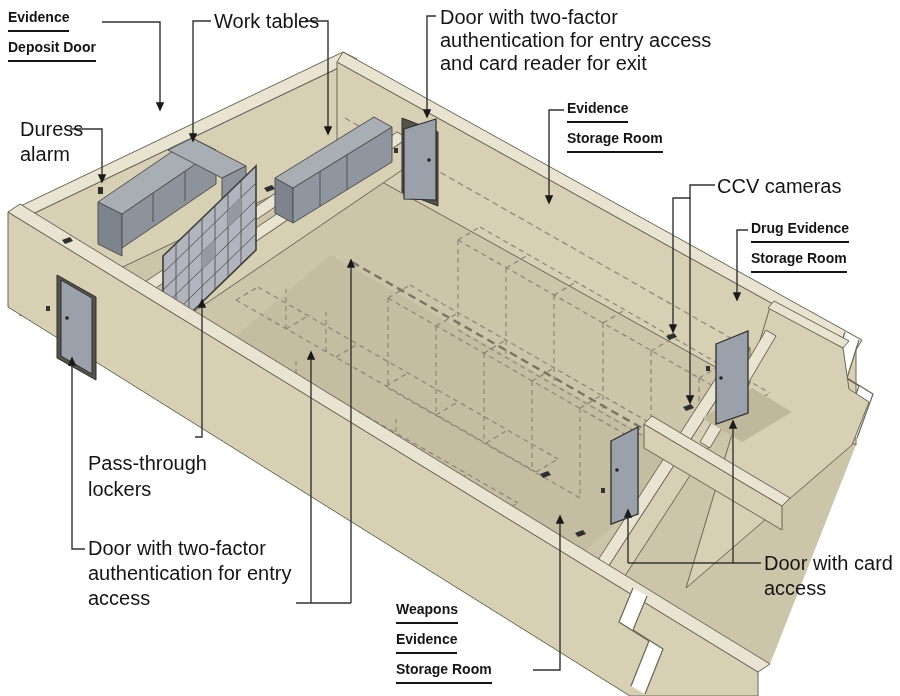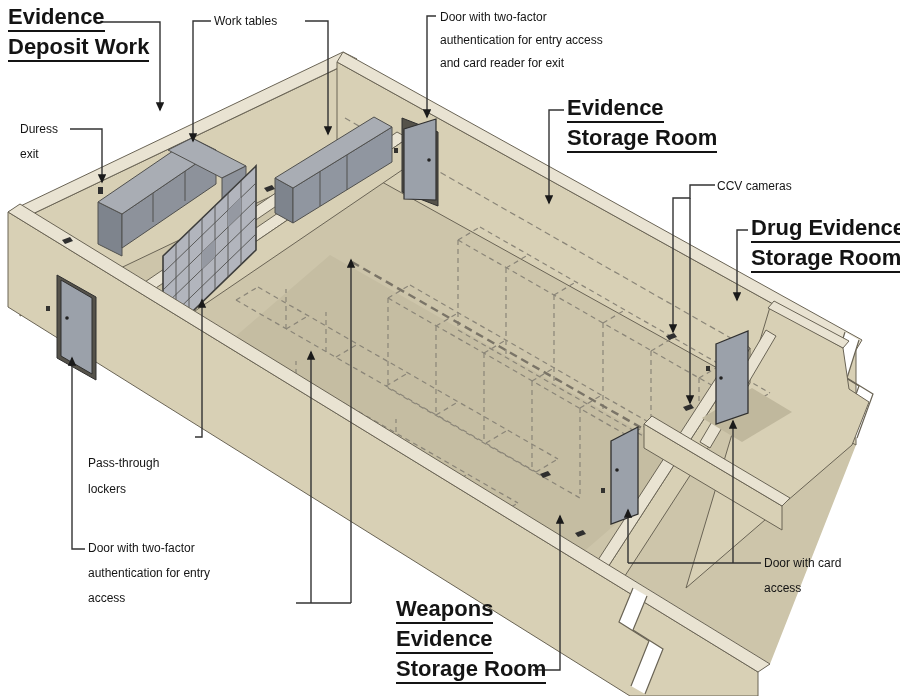--- a/index.html
+++ b/index.html
@@ -1,21 +1,21 @@
 <!DOCTYPE html>
 <html><head>
 <meta charset="utf-8">
 <style>
   html,body{margin:0;padding:0;background:#ffffff;}
   #stage{position:relative;width:900px;height:696px;background:#ffffff;overflow:hidden;
          font-family:"Liberation Sans", sans-serif;}
   #drawing{position:absolute;left:0;top:0;}
-  .lbl{position:absolute;color:#141414;font-size:12px;line-height:23px;white-space:nowrap;}
+  .lbl{position:absolute;color:#141414;font-size:20px;line-height:23px;white-space:nowrap;}
   .lbl span{display:block;}
-  .lbl.bold{font-weight:bold;font-size:22px;line-height:22px;}
+  .lbl.bold{font-weight:bold;font-size:14px;line-height:22px;}
   .lbl.bold span{border-bottom:2px solid #141414;padding-bottom:2px;margin-bottom:4px;width:max-content;}
 </style>
 </head>
 <body>
 
 <div id="stage">
 
 <svg id="drawing" width="900" height="696" viewBox="0 0 900 696">
   <defs>
     <marker id="arr" markerWidth="8" markerHeight="8" refX="5.5" refY="3" orient="auto">
@@ -181,21 +181,21 @@
     <path d="M351,603 L351,260" marker-end="url(#arr)"></path>
     <path d="M533,670 L560,670 L560,516" marker-end="url(#arr)"></path>
     <path d="M761,563 L628,563"></path>
     <path d="M733,563 L733,421" marker-end="url(#arr)"></path>
     <path d="M628,563 L628,510" marker-end="url(#arr)"></path>
   </g>
 </svg>
 
 <div class="lbl bold" style="left:8px;top:6px">
   <span>Evidence</span>
-  <span>Deposit Work</span>
+  <span>Deposit Door</span>
 </div>
 
 <div class="lbl" style="left:214px;top:10px">
   <span>Work tables</span>
 </div>
 
 <div class="lbl" style="left:440px;top:6px">
   <span>Door with two-factor</span>
   <span>authentication for entry access</span>
   <span>and card reader for exit</span>
@@ -210,21 +210,21 @@
   <span>CCV cameras</span>
 </div>
 
 <div class="lbl bold" style="left:751px;top:217px">
   <span>Drug Evidence</span>
   <span>Storage Room</span>
 </div>
 
 <div class="lbl" style="left:20px;top:117px;line-height:25px">
   <span>Duress</span>
-  <span>exit</span>
+  <span>alarm</span>
 </div>
 
 <div class="lbl" style="left:88px;top:450px;line-height:26px">
   <span>Pass-through</span>
   <span>lockers</span>
 </div>
 
 <div class="lbl" style="left:88px;top:536px;line-height:25px">
   <span>Door with two-factor</span>
   <span>authentication for entry</span>

